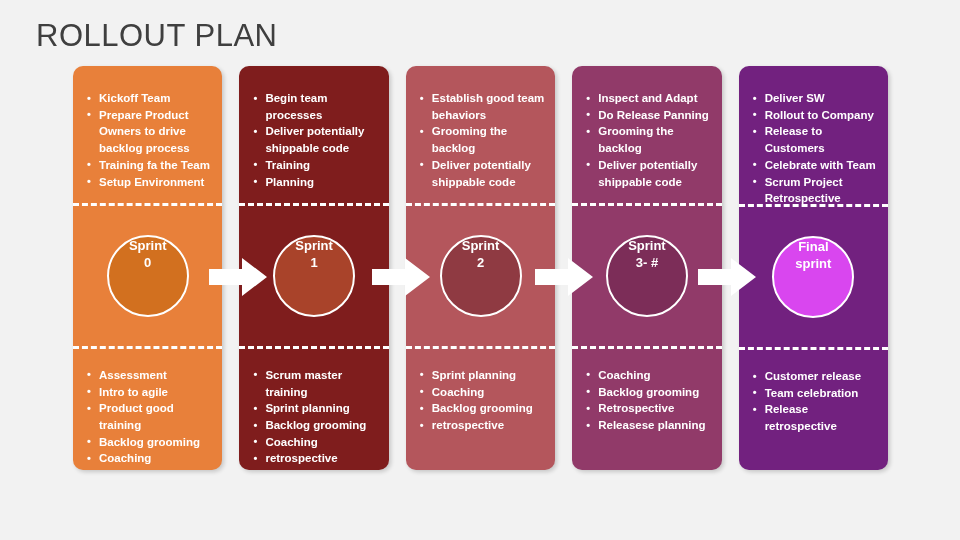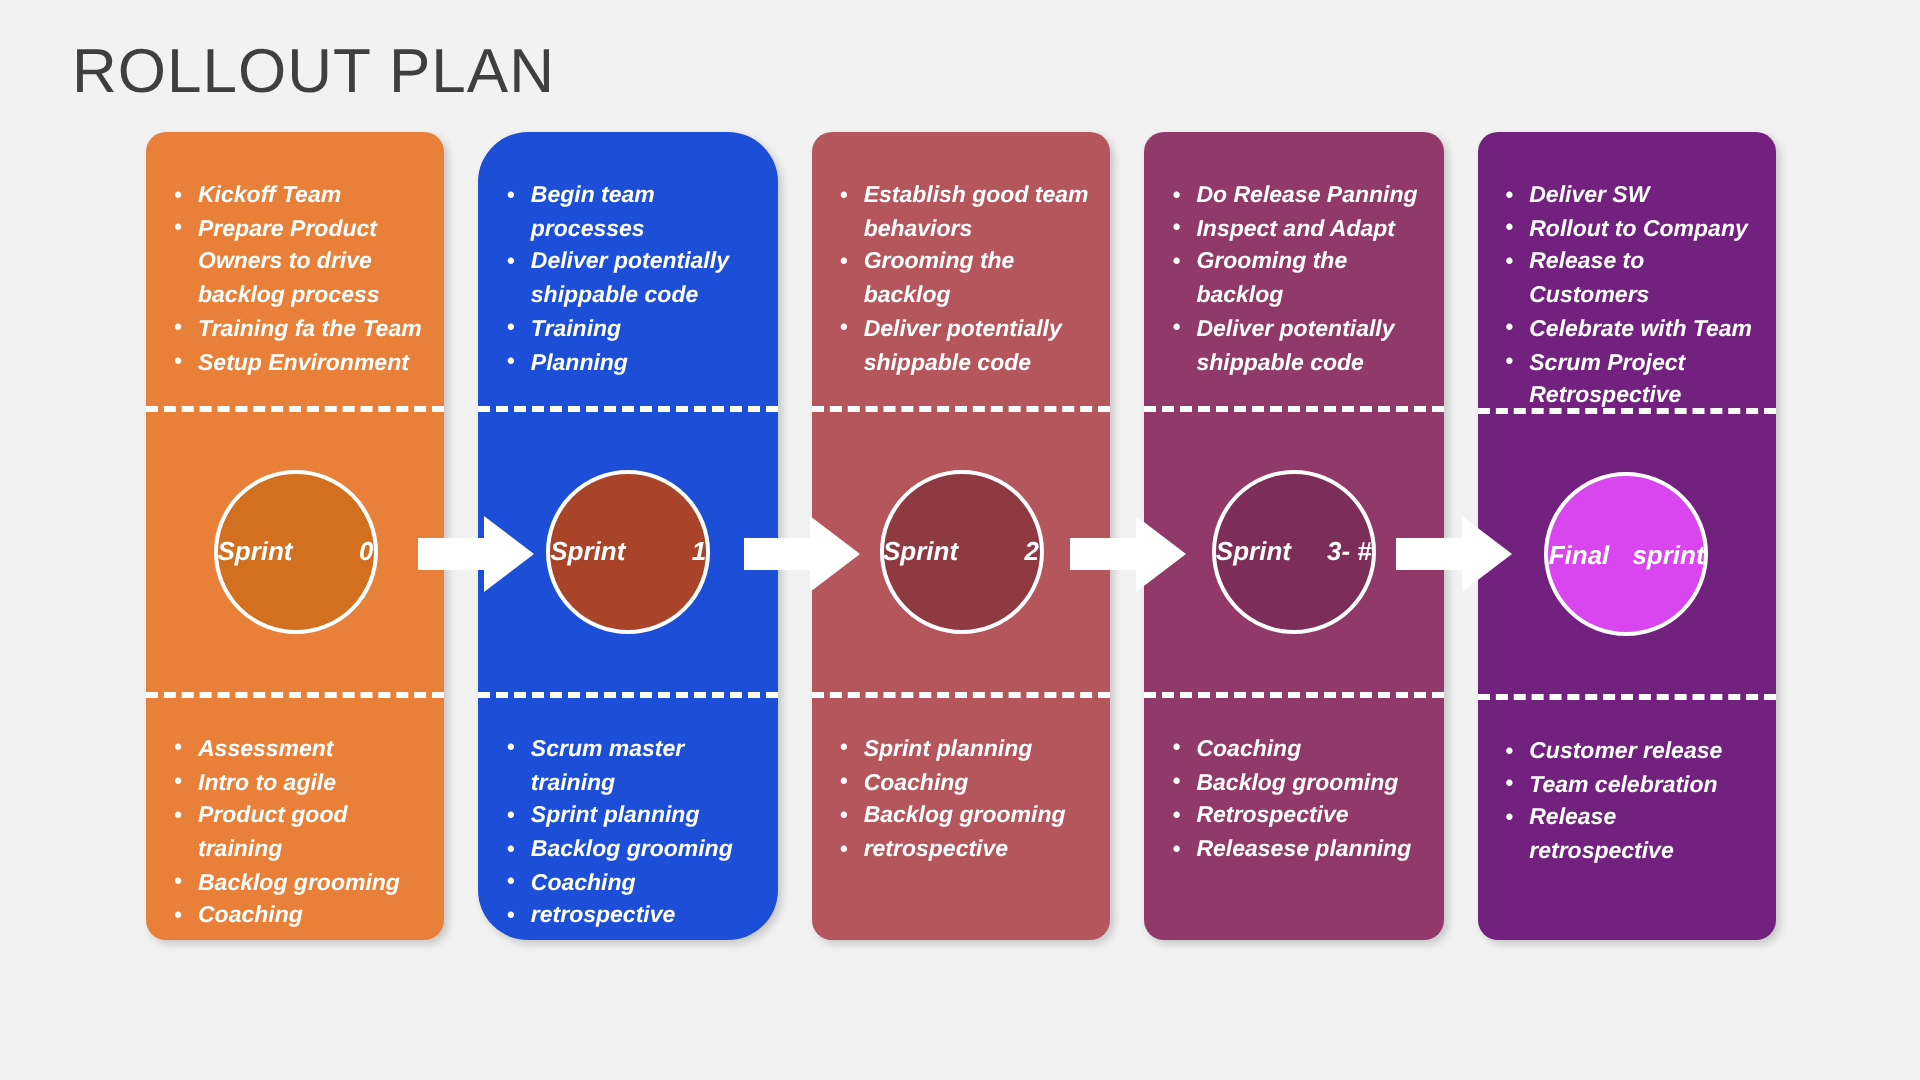--- a/index.html
+++ b/index.html
@@ -34,21 +34,20 @@
   }
 
   #columns {
     position: absolute;
     left: 73px;
     top: 66px;
     width: 815px;
     height: 404px;
     display: flex;
     gap: 17px;
-    font-style: italic;
   }
 
   .column {
     position: relative;
     flex: 1 1 0;
     border-radius: 10px;
     box-shadow: 2px 2px 4px rgba(0,0,0,0.18);
     overflow: hidden;
     display: flex;
     flex-direction: column;
@@ -107,22 +106,23 @@
     position: absolute;
     top: 50%;
     left: 50%;
     transform: translate(-50%, -50%);
     width: 82px;
     height: 82px;
     border-radius: 50%;
     border: 2px solid #ffffff;
     box-sizing: border-box;
     display: flex;
+    flex-direction: column;
     align-items: center;
-    justify-content: space-between;
+    justify-content: flex-start;
     color: #ffffff;
     font-size: 13px;
     font-weight: bold;
     line-height: 17px;
     text-align: center;
   }
 
   .arrow {
     position: absolute;
     top: 277px;
@@ -161,21 +161,21 @@
         <div class="sec-bot">
           <ul class="bullets">
             <li>Assessment</li>
             <li>Intro to agile</li>
             <li>Product good training</li>
             <li>Backlog grooming</li>
             <li>Coaching</li>
           </ul>
         </div>
       </div>
-      <div class="column" style="background: #1d4ed8; border-radius: 25px;">
+      <div class="column" style="background: #7f1d1d;">
         <div class="sec-top">
           <ul class="bullets">
             <li>Begin team processes</li>
             <li>Deliver potentially shippable code</li>
             <li>Training</li>
             <li>Planning</li>
           </ul>
         </div>
         <div class="divider"></div>
         <div class="sec-mid">
@@ -216,22 +216,22 @@
             <li>Sprint planning</li>
             <li>Coaching</li>
             <li>Backlog grooming</li>
             <li>retrospective</li>
           </ul>
         </div>
       </div>
       <div class="column" style="background: rgb(145, 58, 105);">
         <div class="sec-top">
           <ul class="bullets">
+            <li>Inspect and Adapt</li>
             <li>Do Release Panning</li>
-            <li>Inspect and Adapt</li>
             <li>Grooming the backlog</li>
             <li>Deliver potentially shippable code</li>
           </ul>
         </div>
         <div class="divider"></div>
         <div class="sec-mid">
           <div class="circle" style="background: rgb(124, 45, 88);">
             <span>Sprint</span>
             <span>3- #</span>
           </div>

